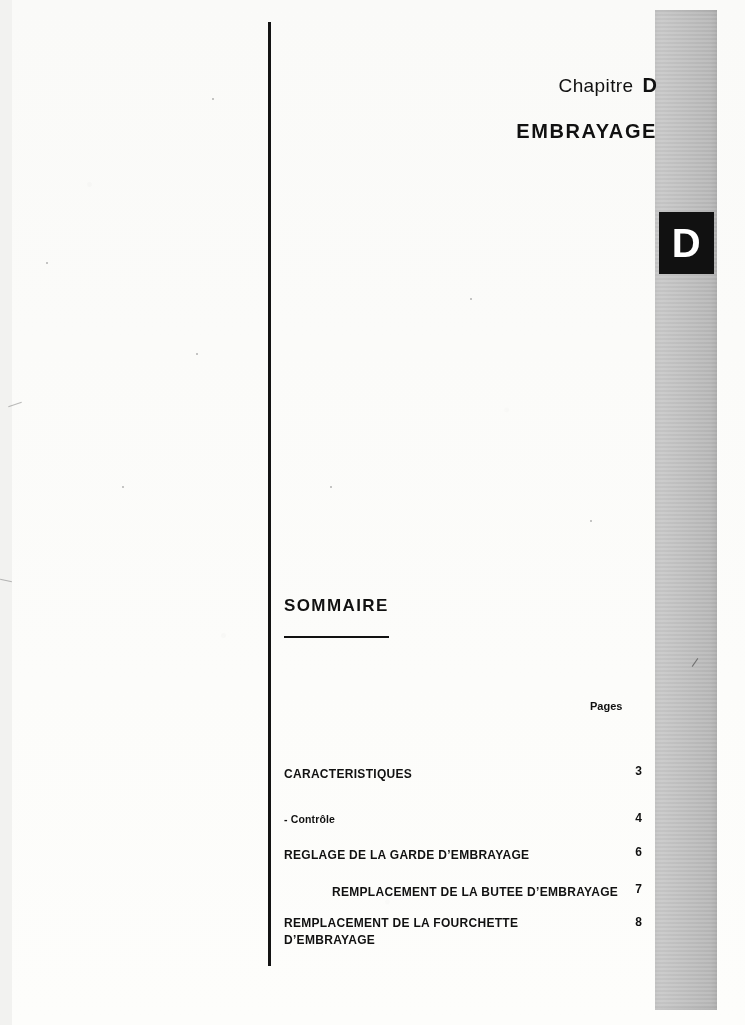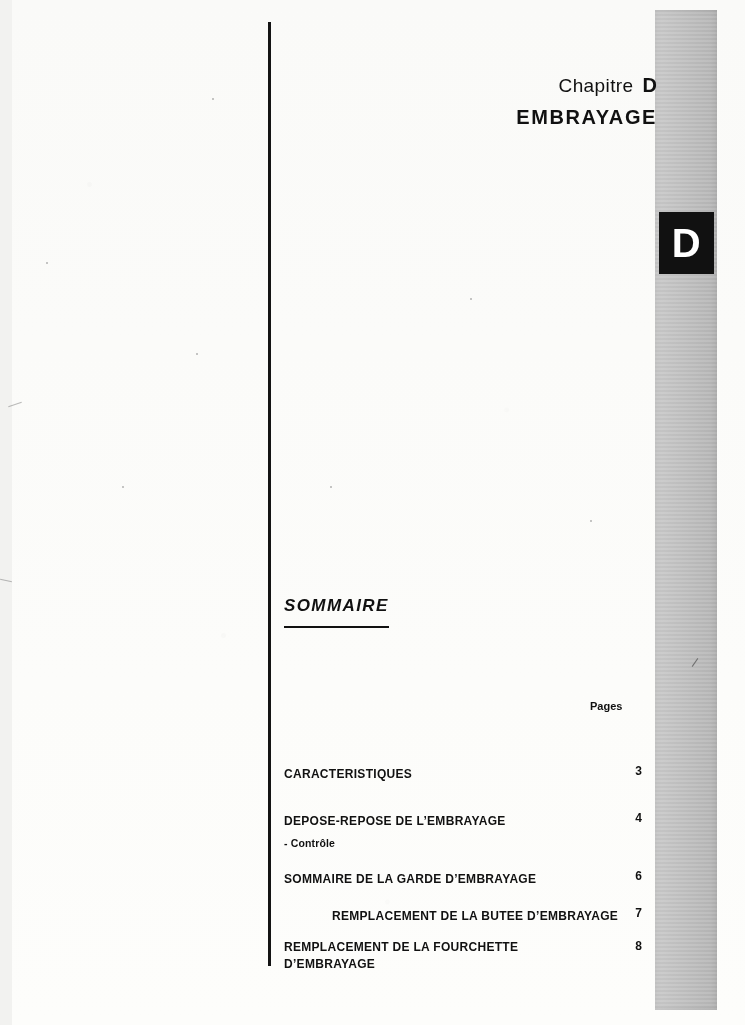--- a/index.html
+++ b/index.html
@@ -96,42 +96,41 @@
     font-size: 19px;
     color: #111;
     white-space: nowrap;
   }
   .chapter-line .chap-word { font-weight: normal; letter-spacing: 0.4px; }
   .chapter-line .chap-letter { font-weight: bold; margin-left: 9px; font-size: 20px; }
 
   .chapter-title {
     position: absolute;
     right: 88px;
-    top: 106px;
+    top: 120px;
     text-align: right;
     font-size: 20px;
     font-weight: bold;
     letter-spacing: 1.6px;
     color: #111;
     white-space: nowrap;
   }
 
   
   .sommaire {
     position: absolute;
     left: 284px;
     top: 596px;
     font-size: 17px;
     font-weight: bold;
     letter-spacing: 1.4px;
     color: #111;
     border-bottom: 2px solid #111;
-    padding-bottom: 10px;
+    padding-bottom: 20px;
     display: inline-block;
-    font-style: italic;
   }
 
   
   .toc {
     position: absolute;
     left: 284px;
     top: 700px;
     width: 352px;
   }
   .toc-pages-label {
@@ -226,29 +225,28 @@
     <div class="toc-pages-label">Pages</div>
 
     <div class="toc-list">
 
       <div class="toc-entry">
         <span class="title">CARACTERISTIQUES</span>
         <span class="page">3</span>
       </div>
 
       <div class="toc-entry">
-        <span class="title">DEPOSE-REPOSE DE L’EMBRAYAGE</span>
         <span class="page">4</span>
         <div class="toc-subs">
           <div class="toc-sub">- Contrôle</div>
         </div>
       </div>
 
       <div class="toc-entry" style="margin-top:18px;">
-        <span class="title">SOMMAIRE DE LA GARDE D’EMBRAYAGE</span>
+        <span class="title">REGLAGE DE LA GARDE D’EMBRAYAGE</span>
         <span class="page">6</span>
       </div>
 
       <div class="toc-entry" style="margin-top:18px;padding-left:48px;">
         <span class="title">REMPLACEMENT DE LA BUTEE D’EMBRAYAGE</span>
         <span class="page">7</span>
       </div>
 
       <div class="toc-entry" style="margin-top:10px;">
         <span class="title">REMPLACEMENT DE LA FOURCHETTE D’EMBRAYAGE</span>

